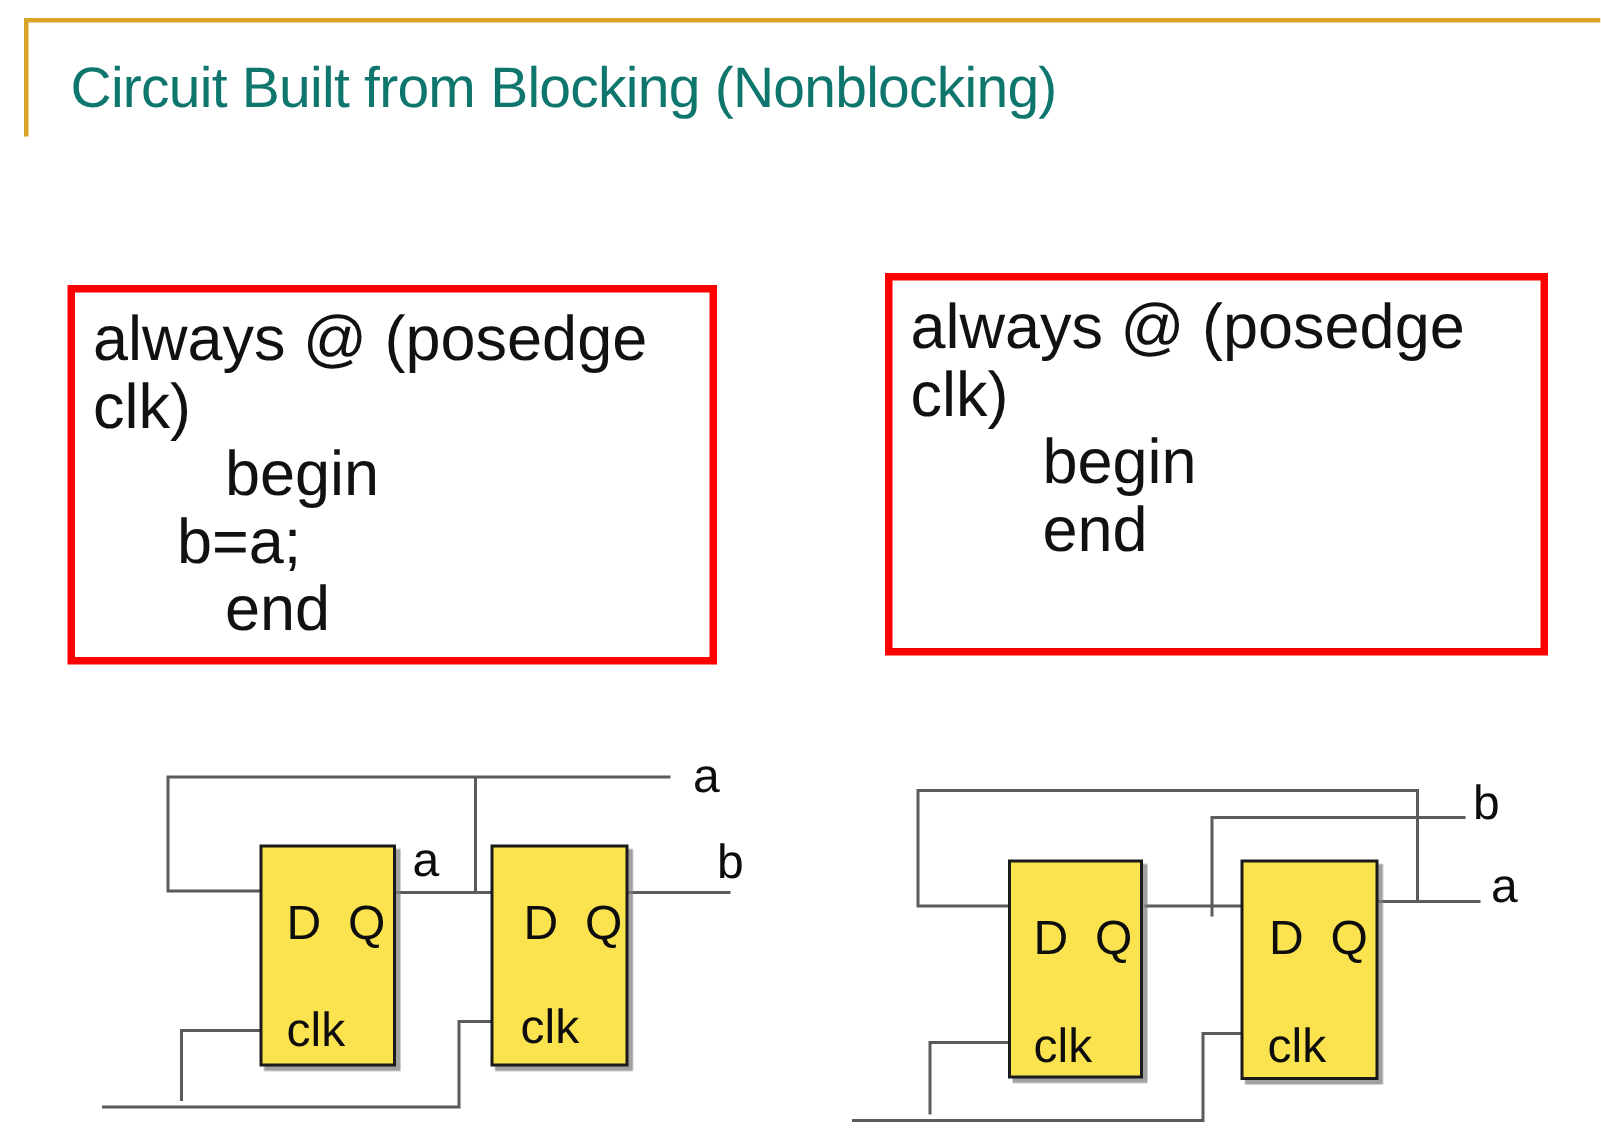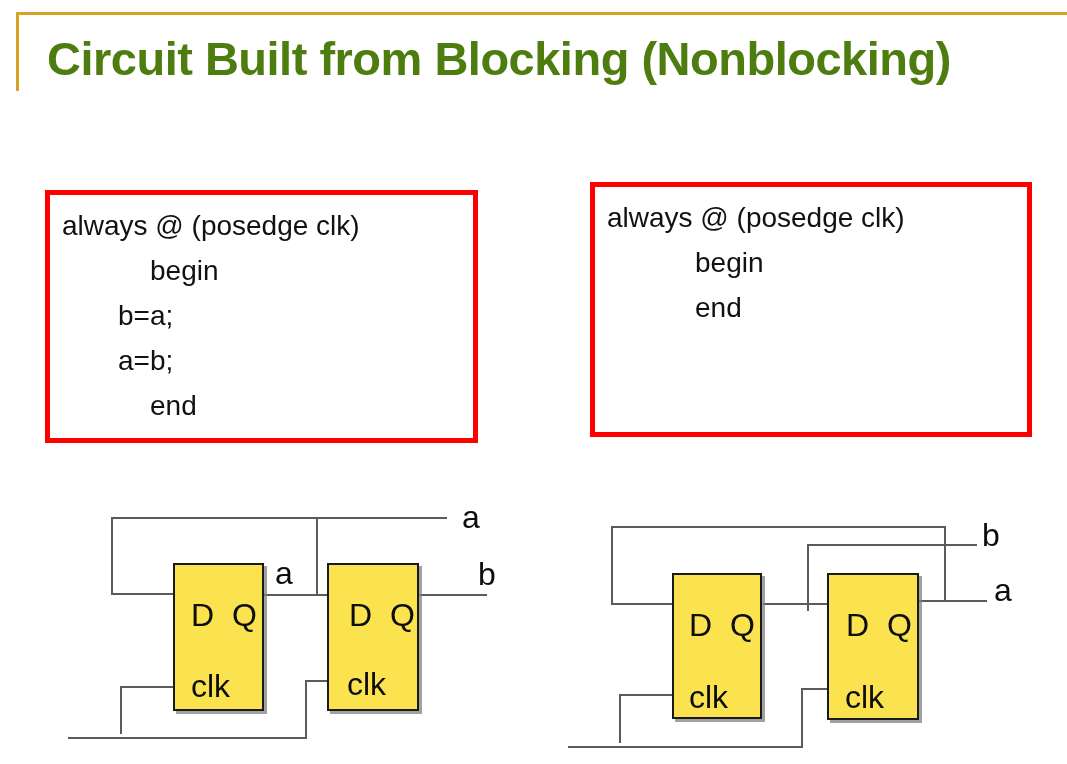--- a/index.html
+++ b/index.html
@@ -6,28 +6,28 @@
   html, body { width: 1067px; height: 764px; background: #ffffff; overflow: hidden; }
   body { font-family: "Liberation Sans", sans-serif; position: relative; }
 
   .slide { position: absolute; left: 0; top: 0; width: 1067px; height: 764px; background: #ffffff; }
 
   .accent-top   { position: absolute; left: 16px; top: 12px; width: 1051px; height: 3px; background: #D7A327; }
   .accent-left  { position: absolute; left: 16px; top: 12px; width: 3px;  height: 79px; background: #D7A327; }
 
   .title {
     position: absolute; left: 47px; top: 30px; width: 990px;
-    color: #4d7c0f; font-size: 47px; line-height: 58px; font-weight: 700;
+    color: #0f766e; font-size: 38px; line-height: 58px; font-weight: 400;
     letter-spacing: -0.5px;
   }
 
   .code-box {
     position: absolute; background: #ffffff;
     border: 5px solid #FF0000;
-    color: #111111; font-size: 28px; line-height: 45px;
+    color: #111111; font-size: 42px; line-height: 45px;
   }
   .code-box.blocking    { left: 45px;  top: 190px; width: 433px; height: 253px; padding-top: 8px; }
   .code-box.nonblocking { left: 590px; top: 182px; width: 442px; height: 255px; padding-top: 8px; }
   .code-line.ind0 { padding-left: 12px; }
   .code-line.ind1 { padding-left: 100px; }
   .code-line.ind2 { padding-left: 68px; }
 
   svg.circuit { position: absolute; overflow: visible; }
   svg.circuit .wire { stroke: #5B5B5B; stroke-width: 2; fill: none; }
   svg.circuit .ff   { fill: #FBE34F; stroke: #1A1A1A; stroke-width: 2; }
@@ -42,21 +42,20 @@
   <div class="accent-left"></div>
 
   <div class="title">
     <div>Circuit Built from Blocking (Nonblocking)</div>
   </div>
 
   <div class="code-box blocking">
     <div class="code-line ind0">always @ (posedge clk)</div>
     <div class="code-line ind1">begin</div>
     <div class="code-line ind2">b=a;</div>
-    <div class="code-line ind2">a=b;</div>
     <div class="code-line ind1">end</div>
   </div>
 
   <div class="code-box nonblocking">
     <div class="code-line ind0">always @ (posedge clk)</div>
     <div class="code-line ind1">begin</div>
     <div class="code-line ind1">end</div>
   </div>
 
   <svg class="circuit" style="left:55px; top:495px;" width="445" height="265" viewBox="55 495 445 265">

